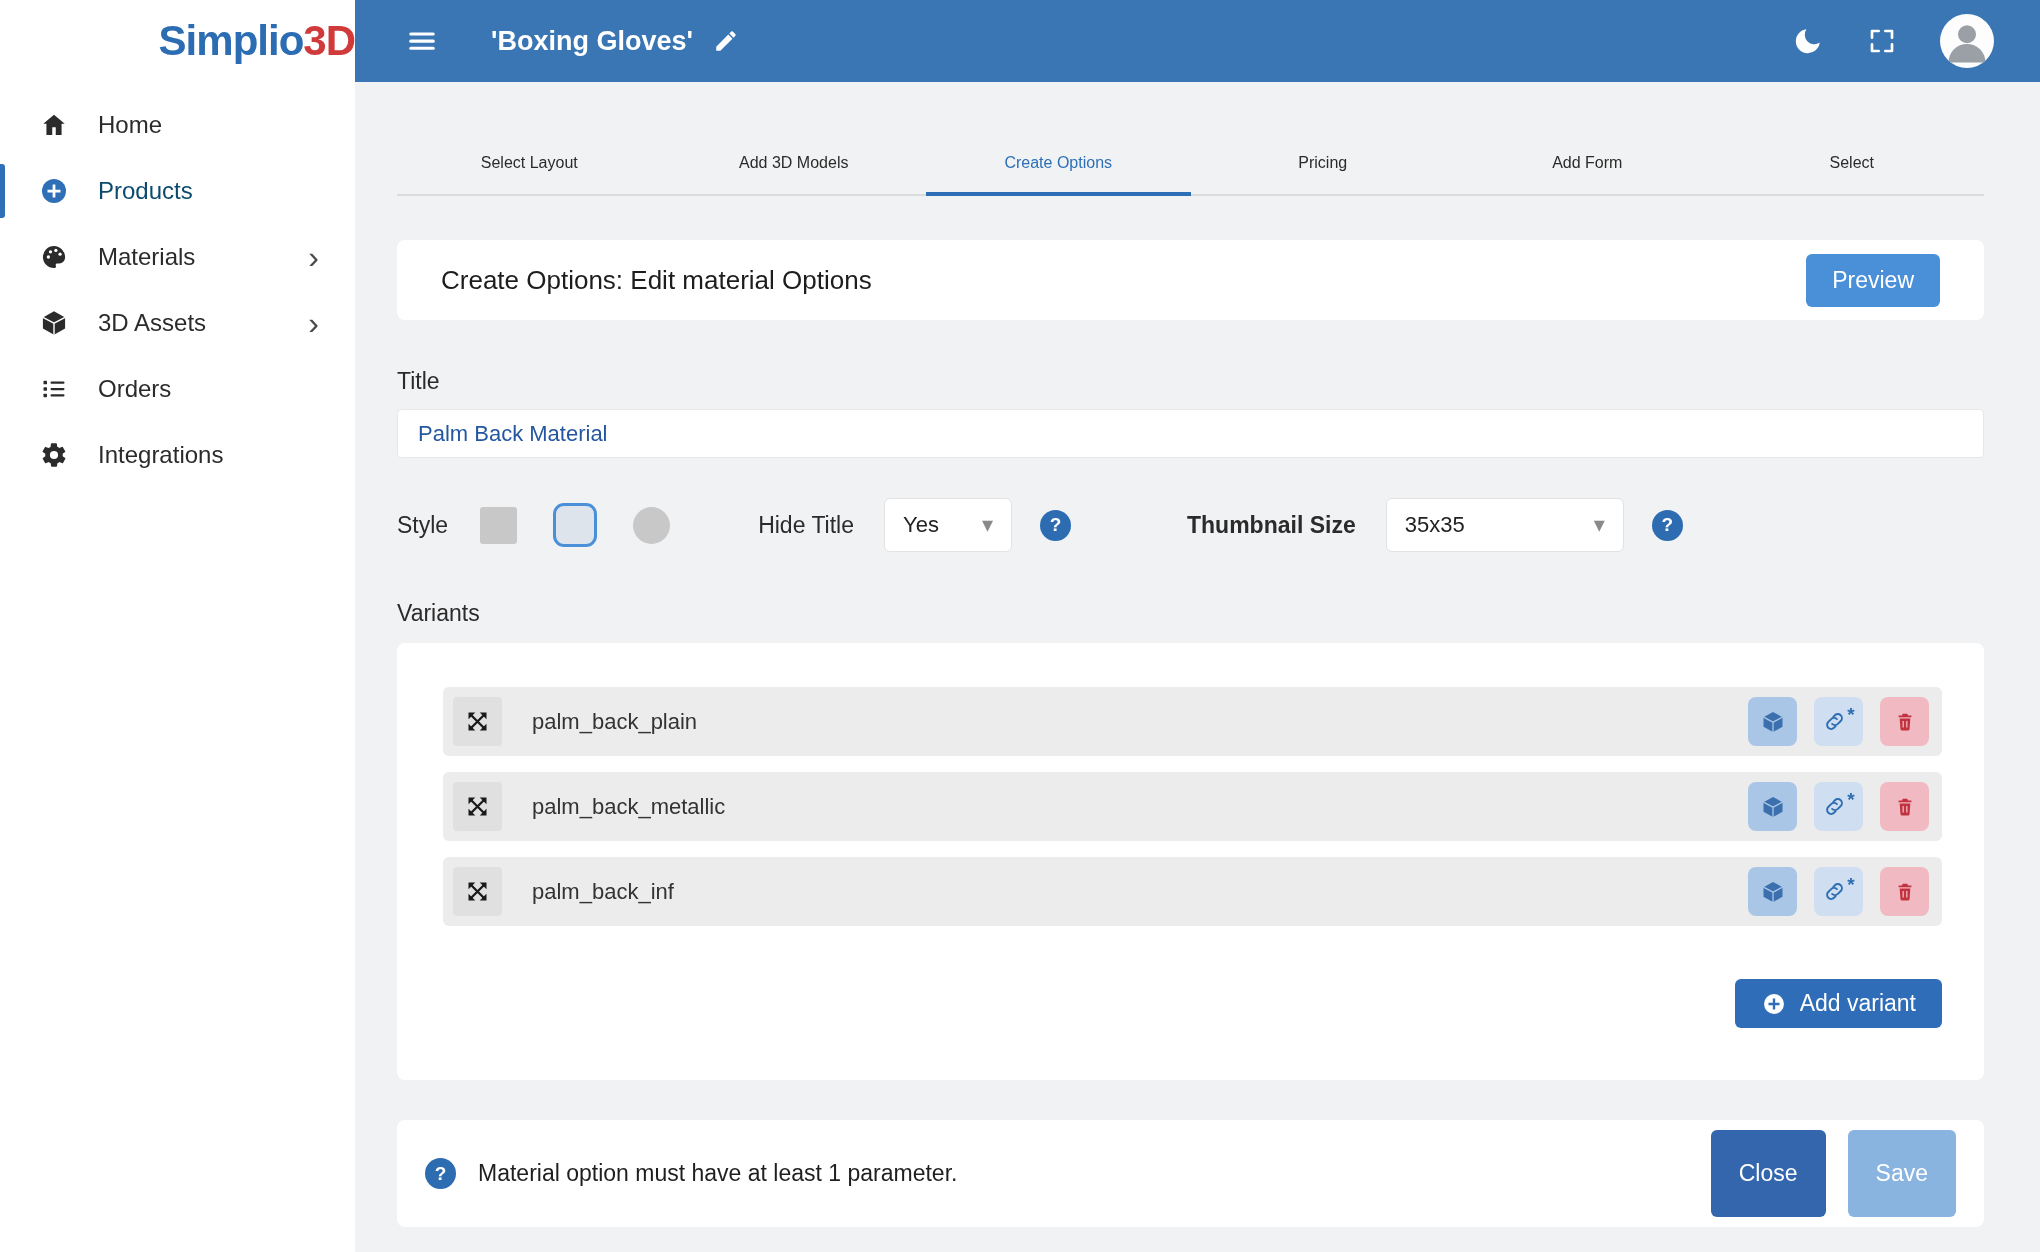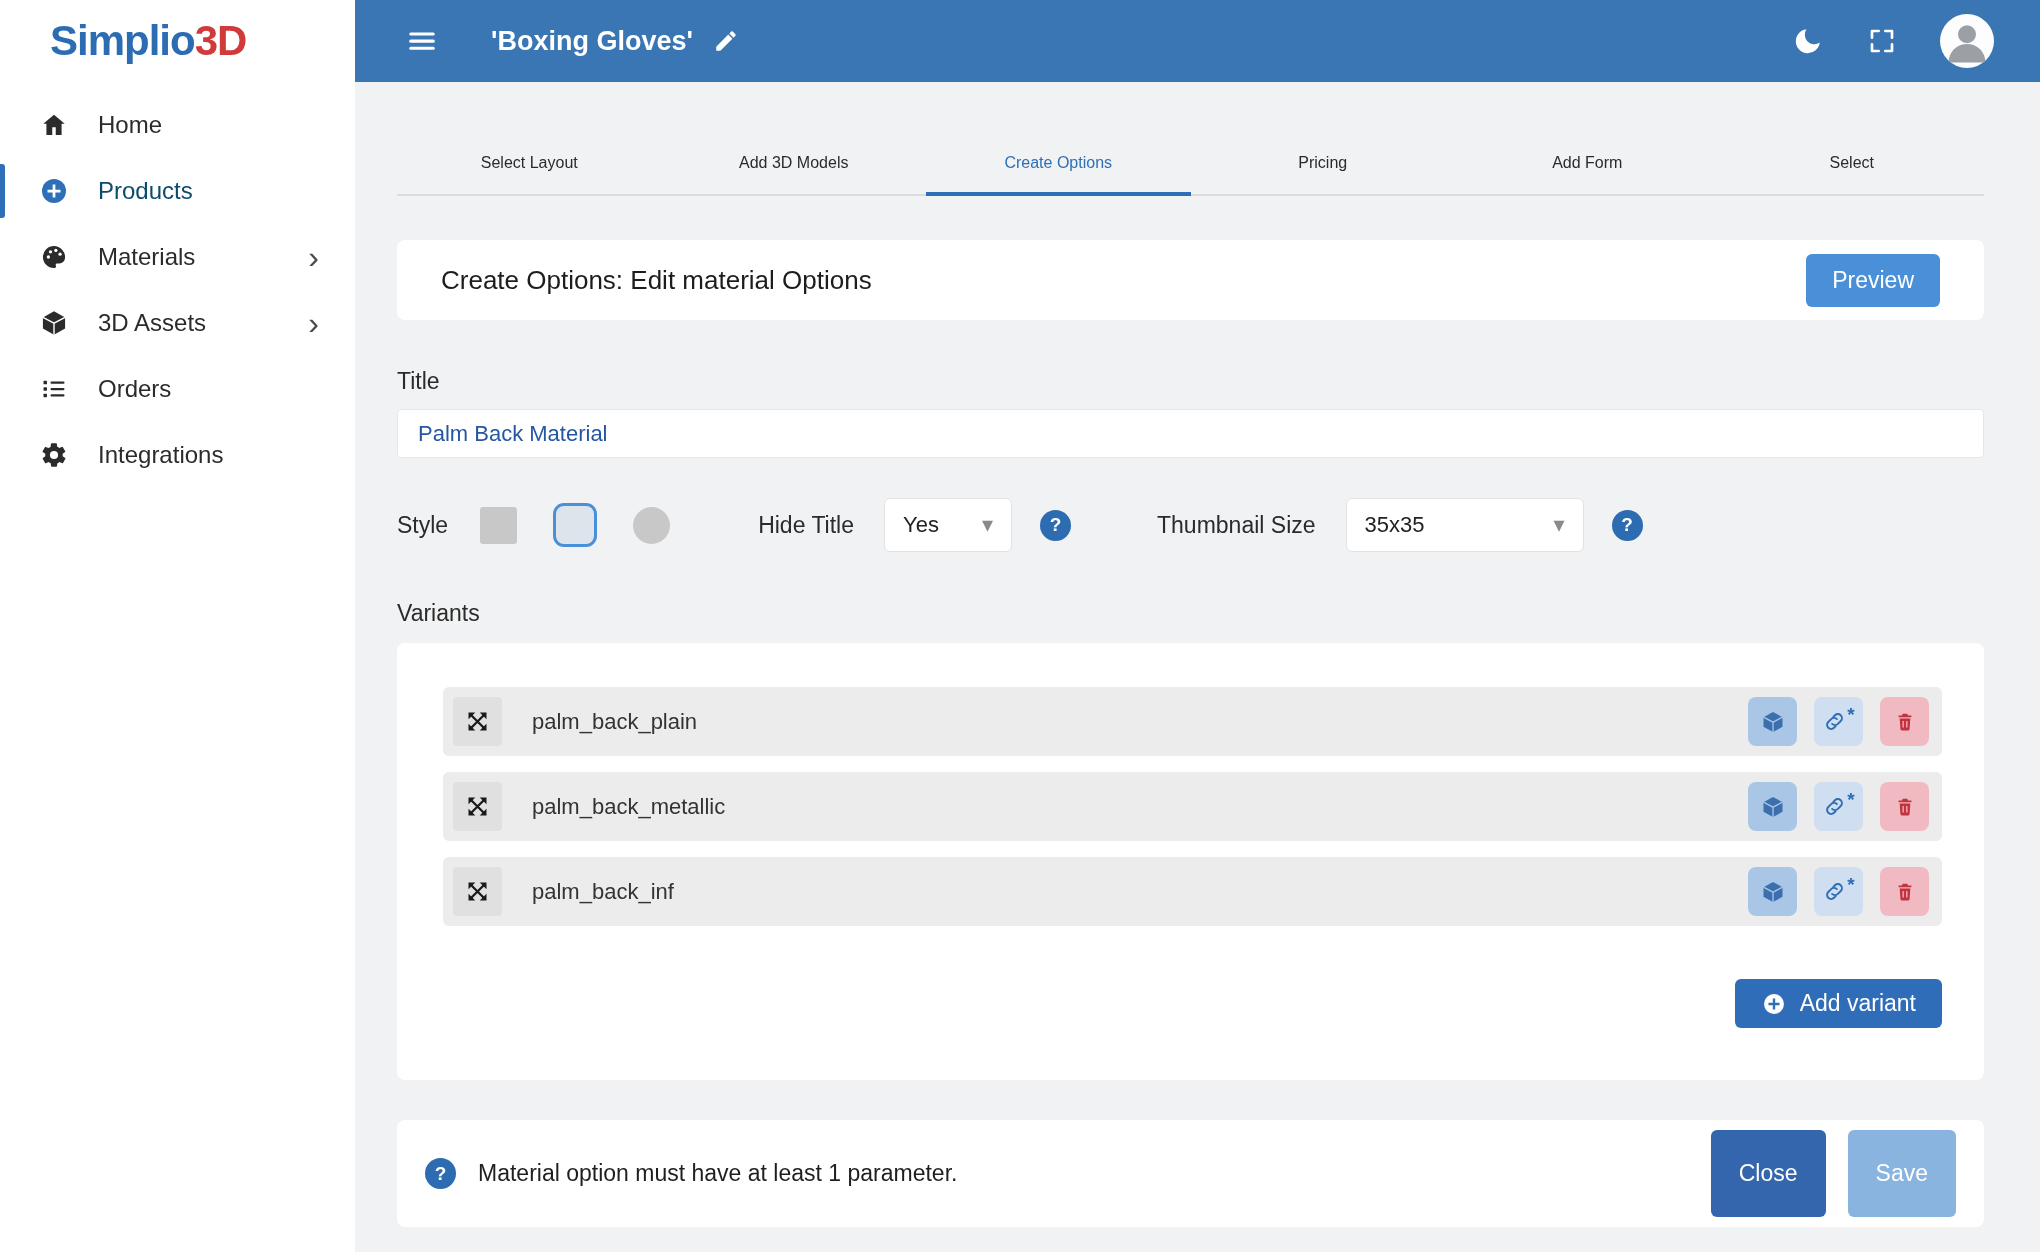--- a/index.html
+++ b/index.html
@@ -8,21 +8,21 @@
     width: 2040px; height: 1252px;
     font-family: "Liberation Sans", sans-serif;
     background: #f1f2f3;
     overflow: hidden;
     color: #222;
   }
   .app { display: flex; width: 2040px; height: 1252px; }
 
   
   .sidebar { width: 355px; background: #fff; flex-shrink: 0; height: 100%; }
-  .logo { height: 82px; display: flex; align-items: center; padding-left: 50px; cursor: pointer; }
+  .logo { height: 82px; display: flex; align-items: center; padding-left: 50px; cursor: pointer; justify-content: flex-end; }
   .logo-text { font-size: 42px; font-weight: 800; letter-spacing: -1px; }
   .logo-primary { color: #2b6cb3; }
   .logo-secondary { color: #d03a3a; }
   .nav { margin-top: 10px; }
   .nav-item {
     display: flex; align-items: center; height: 66px;
     padding-left: 38px; font-size: 24px; color: #2b2b2b;
     cursor: pointer; position: relative;
   }
   .nav-item .nav-icon { width: 32px; height: 32px; display: flex; align-items: center; justify-content: center; margin-right: 28px; }
@@ -78,21 +78,21 @@
   .style-row { margin-top: 40px; display: flex; align-items: center; }
   .style-label { font-size: 23px; color: #2b2b2b; }
   .swatch-square { width: 37px; height: 37px; background: #c8c8c8; border-radius: 3px; margin-left: 32px; cursor: pointer; }
   .swatch-rounded {
     width: 44px; height: 44px; background: #dde4ec; border: 3px solid #4a90d9;
     border-radius: 11px; margin-left: 36px; cursor: pointer;
   }
   .swatch-circle { width: 37px; height: 37px; background: #c8c8c8; border-radius: 50%; margin-left: 36px; cursor: pointer; }
   .inline-label { font-size: 23px; color: #2b2b2b; }
   .ml-hide { margin-left: 88px; }
-  .ml-thumb { margin-left: 86px; }
+  .ml-thumb { margin-left: 116px; font-weight: bold; }
   .dropdown {
     margin-left: 30px; height: 54px; background: #fff; border: 1px solid #e2e2e2;
     border-radius: 6px; display: flex; align-items: center; justify-content: space-between;
     padding: 0 18px; cursor: pointer;
   }
   .dd-hide { width: 128px; }
   .dd-thumb { width: 238px; }
   .dd-value { font-size: 22px; color: #222; }
   .dd-caret { color: #8a8a8a; font-size: 22px; }
   .help-badge {

